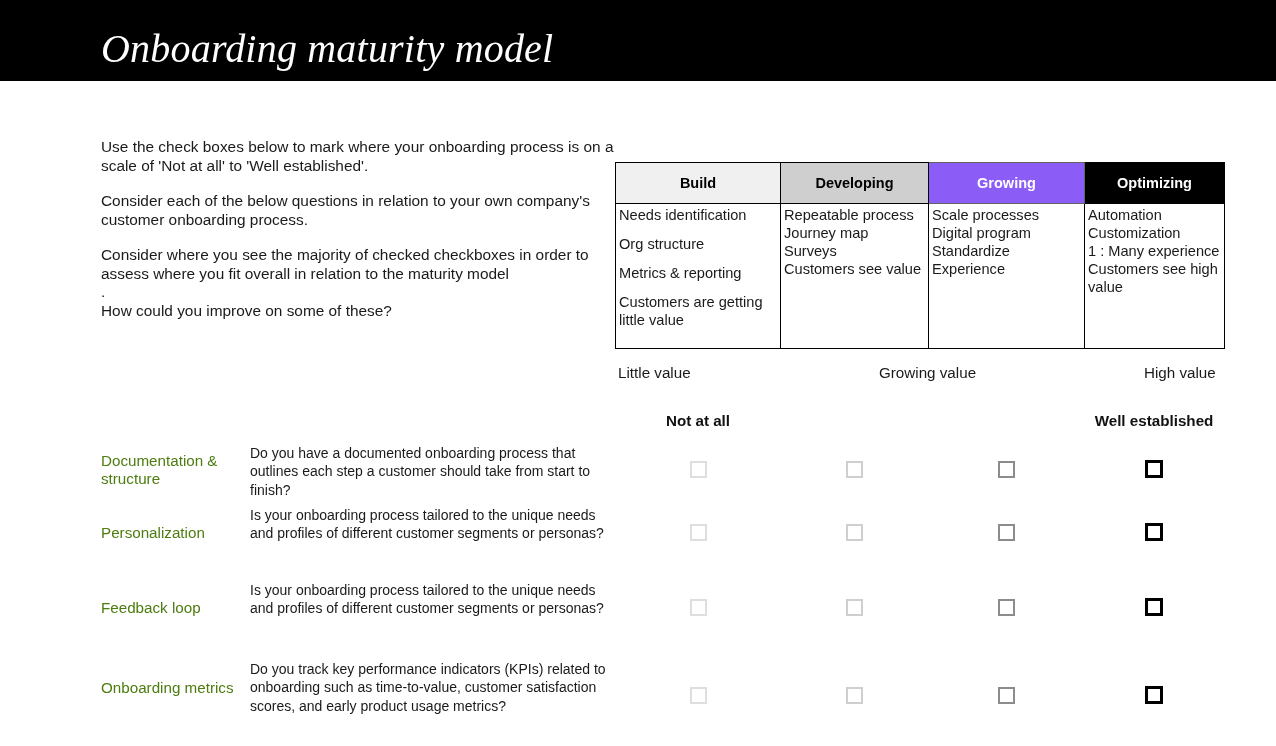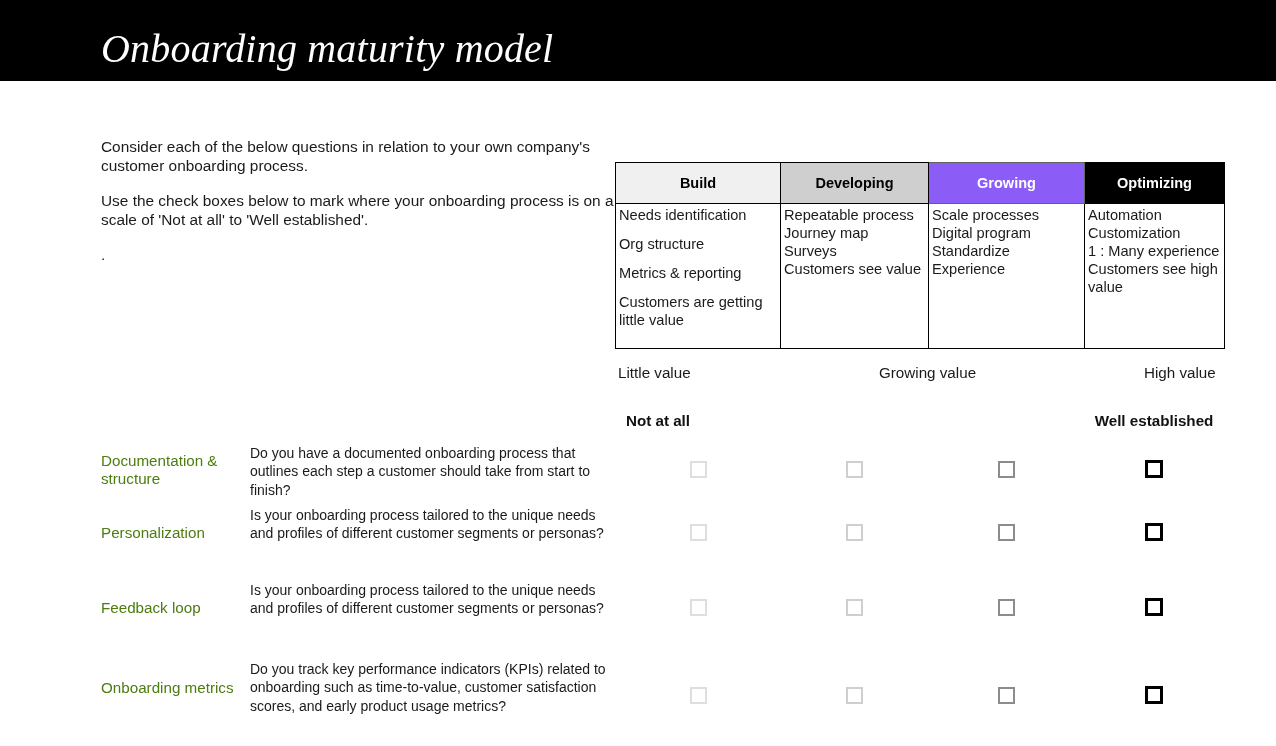--- a/index.html
+++ b/index.html
@@ -112,21 +112,21 @@
   .scale-end {
     position: absolute;
     top: 412px;
     font-size: 15.2px;
     line-height: 18px;
     font-weight: bold;
     color: #111111;
     white-space: nowrap;
     transform: translateX(-50%);
   }
-  #scale-not-at-all     { left: 658px; }
+  #scale-not-at-all     { left: 698px; }
   #scale-well-established { left: 1154px; }
 
   
   .q-row { position: absolute; left: 0; width: 1276px; }
   #row-0 { top: 444px; height: 68px; }
   #row-1 { top: 498px; height: 68px; }
   #row-2 { top: 573px; height: 68px; }
   #row-3 { top: 652px; height: 86px; }
 
   .q-topic {
@@ -181,23 +181,25 @@
   #row-3 .cb-4 { top: 34px; }
 </style>
 </head>
 <body>
 
 <div id="title-bar">
   <div id="title-text">Onboarding maturity model</div>
 </div>
 
 <div id="intro">
+  <p class="para">Use the check boxes below to mark where your onboarding process is on a scale of 'Not at all' to 'Well established'.</p>
   <p class="para">Consider each of the below questions in relation to your own company's customer onboarding process.</p>
-  <p class="para">Use the check boxes below to mark where your onboarding process is on a scale of 'Not at all' to 'Well established'.</p>
+  <p class="tight">Consider where you see the majority of checked checkboxes in order to assess where you fit overall in relation to the maturity model</p>
   <p class="tight">.</p>
+  <p class="tight">How could you improve on some of these?</p>
 </div>
 
 <table id="maturity-table">
   <colgroup>
     <col class="c0">
       <col class="c1">
       <col class="c2">
       <col class="c3">
   </colgroup>
   <thead>

